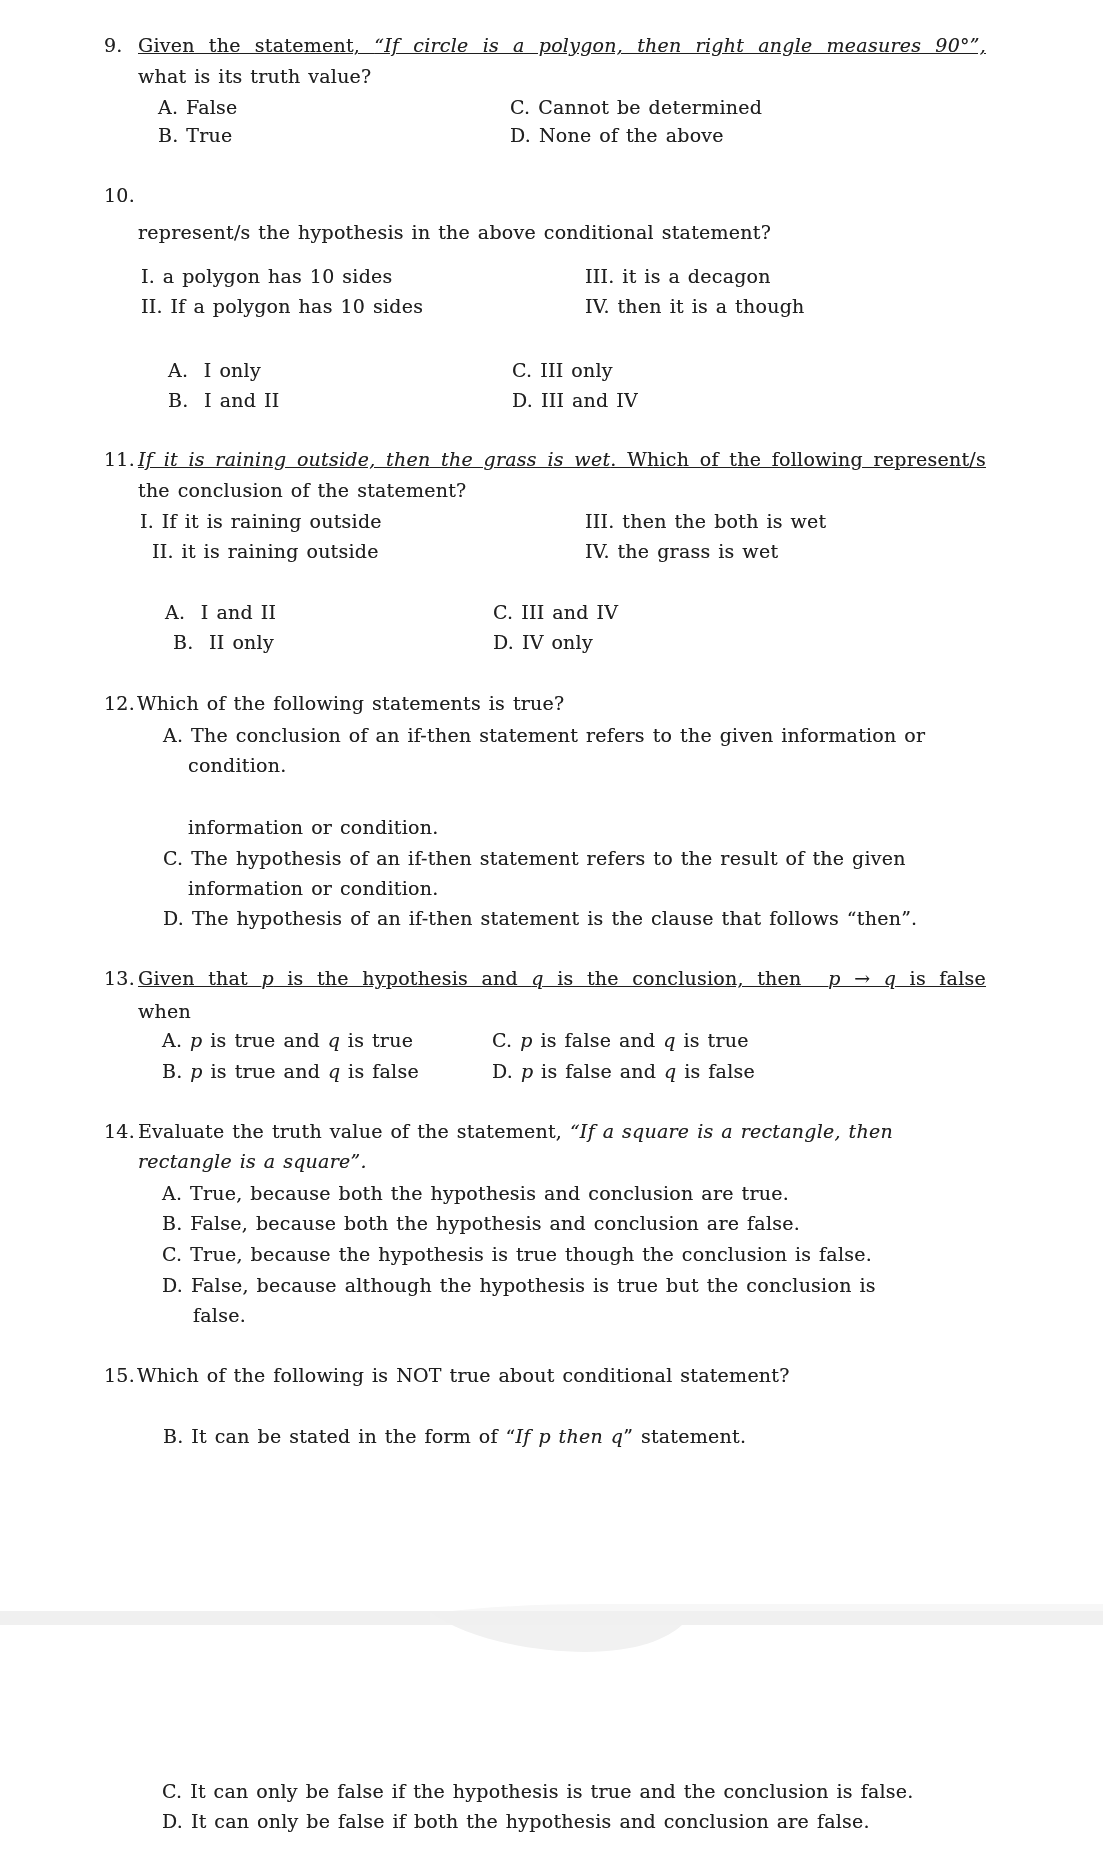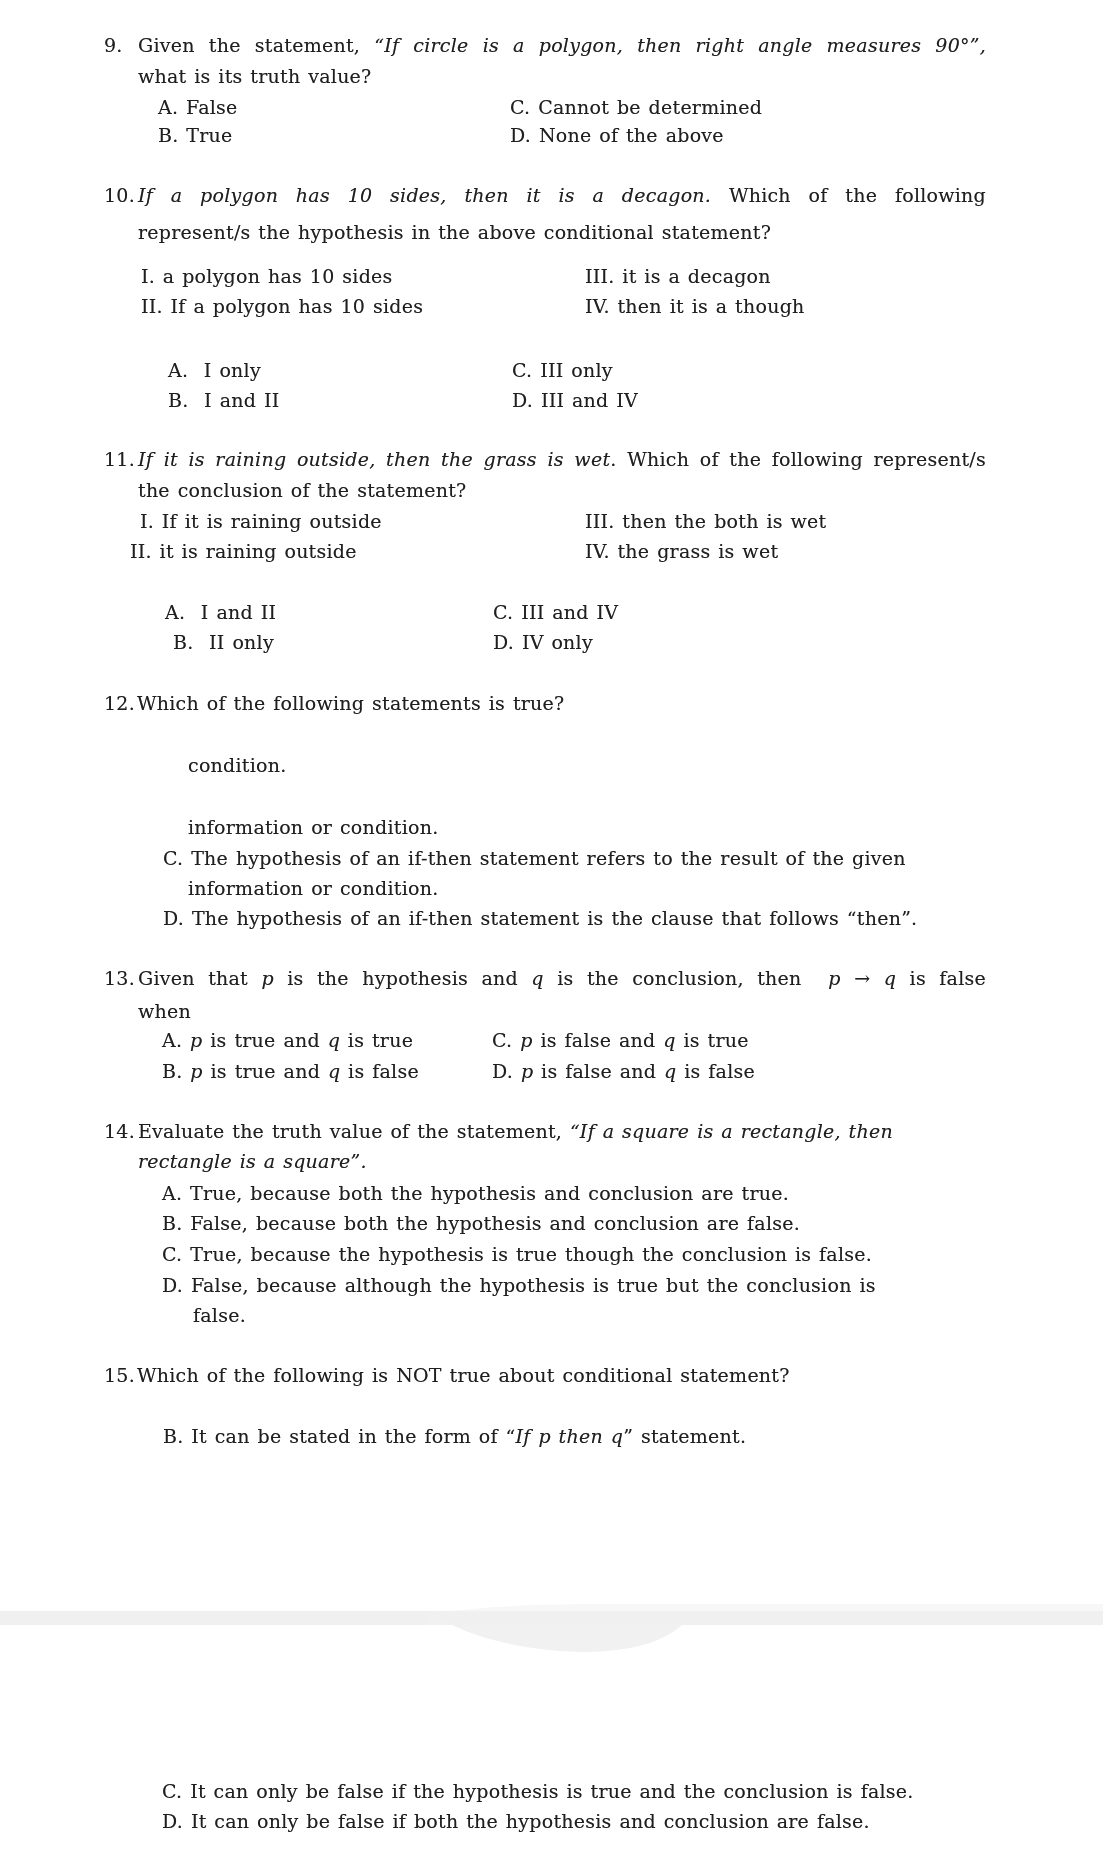--- a/index.html
+++ b/index.html
@@ -19,64 +19,65 @@
     white-space:nowrap;
     letter-spacing:0.25px;
     word-spacing:1.5px;
     text-shadow:0 0 0.5px rgba(40,40,40,0.5);
   }
   .just{
     white-space:normal;
     width:848px;
     text-align:justify;
     text-align-last:justify;
+    text-decoration:underline;
   }
   .it{font-style:italic;}
   .num{left:104px;}
   .body{left:138px;}
 </style>
 </head>
 <body>
 
 <div class="page">
 
   <div class="line num" style="top:32px">9.</div>
   <div class="line body just" style="top:32px"><span>Given the statement, </span><span class="it">“If circle is a polygon, then right angle measures 90°”,</span></div>
   <div class="line body" style="top:63px">what is its truth value?</div>
   <div class="line" style="left:158px;top:94px">A. False</div>
   <div class="line" style="left:510px;top:94px">C. Cannot be determined</div>
   <div class="line" style="left:158px;top:122px">B. True</div>
   <div class="line" style="left:510px;top:122px">D. None of the above</div>
 
   <div class="line num" style="top:182px">10.</div>
-  <div class="line body just" style="top:182px"><span class="it">If a polygon has 10 sides, then it is a decagon.</span><span> Which of the following</span></div>
   <div class="line body" style="top:219px">represent/s the hypothesis in the above conditional statement?</div>
   <div class="line" style="left:141px;top:263px">I. a polygon has 10 sides</div>
   <div class="line" style="left:585px;top:263px">III. it is a decagon</div>
   <div class="line" style="left:141px;top:293px">II. If a polygon has 10 sides</div>
   <div class="line" style="left:585px;top:293px">IV. then it is a though</div>
   <div class="line" style="left:168px;top:357px">A.&nbsp; I only</div>
   <div class="line" style="left:512px;top:357px">C. III only</div>
   <div class="line" style="left:168px;top:387px">B.&nbsp; I and II</div>
   <div class="line" style="left:512px;top:387px">D. III and IV</div>
 
   <div class="line num" style="top:446px">11.</div>
   <div class="line body just" style="top:446px"><span class="it">If it is raining outside, then the grass is wet</span><span>. Which of the following represent/s</span></div>
   <div class="line body" style="top:477px">the conclusion of the statement?</div>
   <div class="line" style="left:140px;top:508px">I. If it is raining outside</div>
   <div class="line" style="left:585px;top:508px">III. then the both is wet</div>
-  <div class="line" style="left:130px;top:538px">II. it is raining outside</div>
+  <div class="line" style="left:152px;top:538px">II. it is raining outside</div>
   <div class="line" style="left:585px;top:538px">IV. the grass is wet</div>
   <div class="line" style="left:165px;top:599px">A.&nbsp; I and II</div>
   <div class="line" style="left:493px;top:599px">C. III and IV</div>
   <div class="line" style="left:173px;top:629px">B.&nbsp; II only</div>
   <div class="line" style="left:493px;top:629px">D. IV only</div>
 
   <div class="line num" style="top:690px">12.</div>
   <div class="line" style="left:137px;top:690px">Which of the following statements is true?</div>
+  <div class="line" style="left:163px;top:722px">A. The conclusion of an if-then statement refers to the given information or</div>
   <div class="line" style="left:188px;top:752px">condition.</div>
   <div class="line" style="left:188px;top:814px">information or condition.</div>
   <div class="line" style="left:163px;top:845px">C. The hypothesis of an if-then statement refers to the result of the given</div>
   <div class="line" style="left:188px;top:875px">information or condition.</div>
   <div class="line" style="left:163px;top:905px">D. The hypothesis of an if-then statement is the clause that follows “then”.</div>
 
   <div class="line num" style="top:965px">13.</div>
   <div class="line body just" style="top:965px"><span>Given that </span><span class="it">p</span><span> is the hypothesis and </span><span class="it">q</span><span> is the conclusion, then &nbsp;</span><span class="it">p → q</span><span> is false</span></div>
   <div class="line body" style="top:998px">when</div>
   <div class="line" style="left:162px;top:1027px"><span>A. </span><span class="it">p</span><span> is true and </span><span class="it">q</span><span> is true</span></div>

